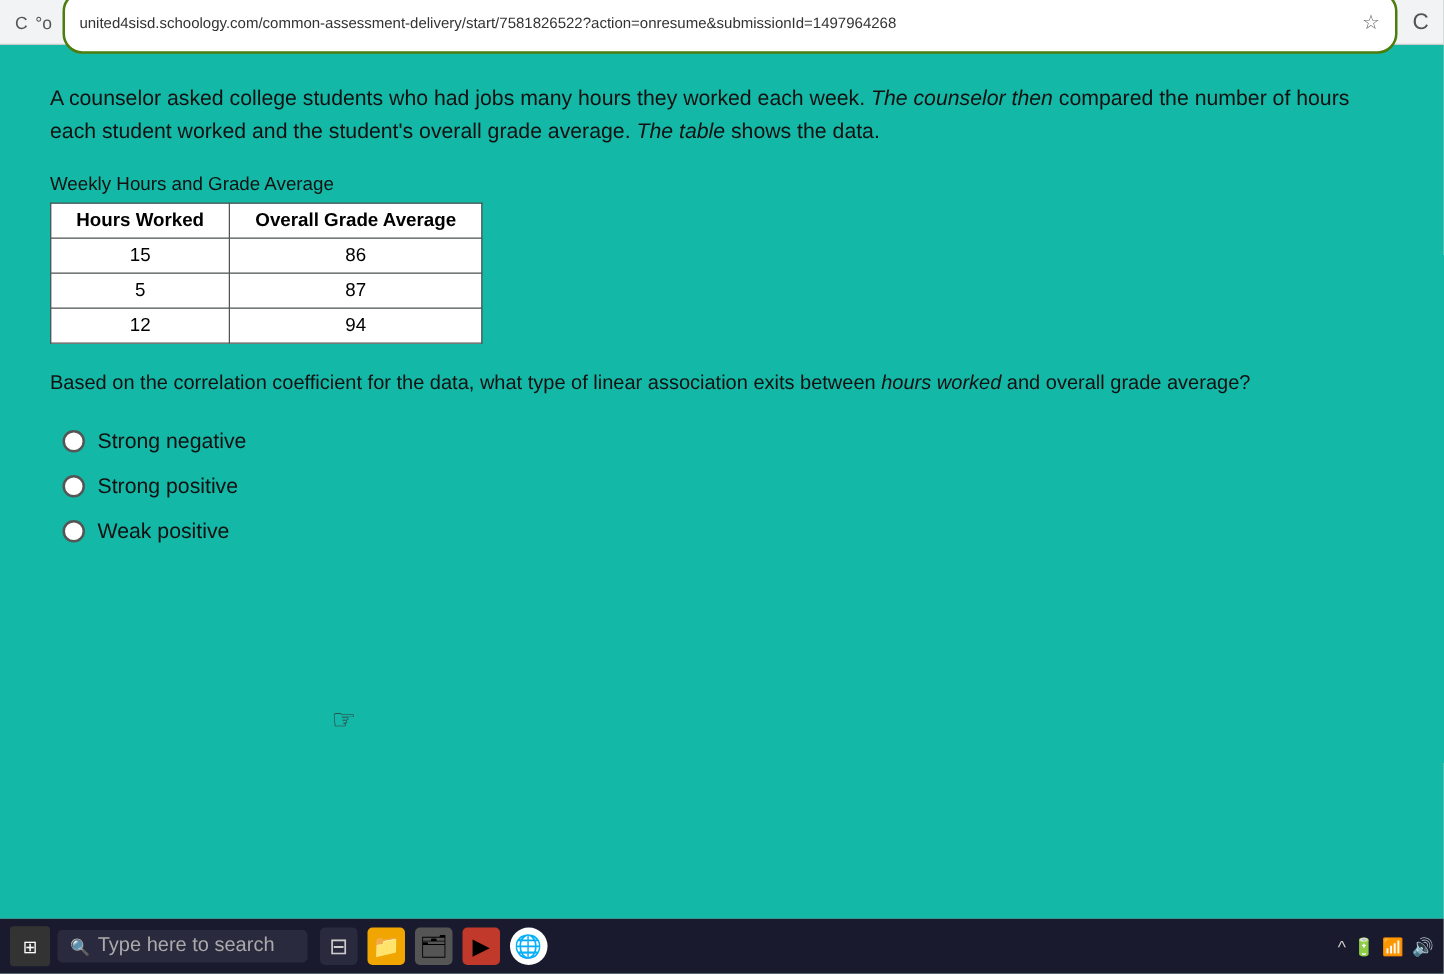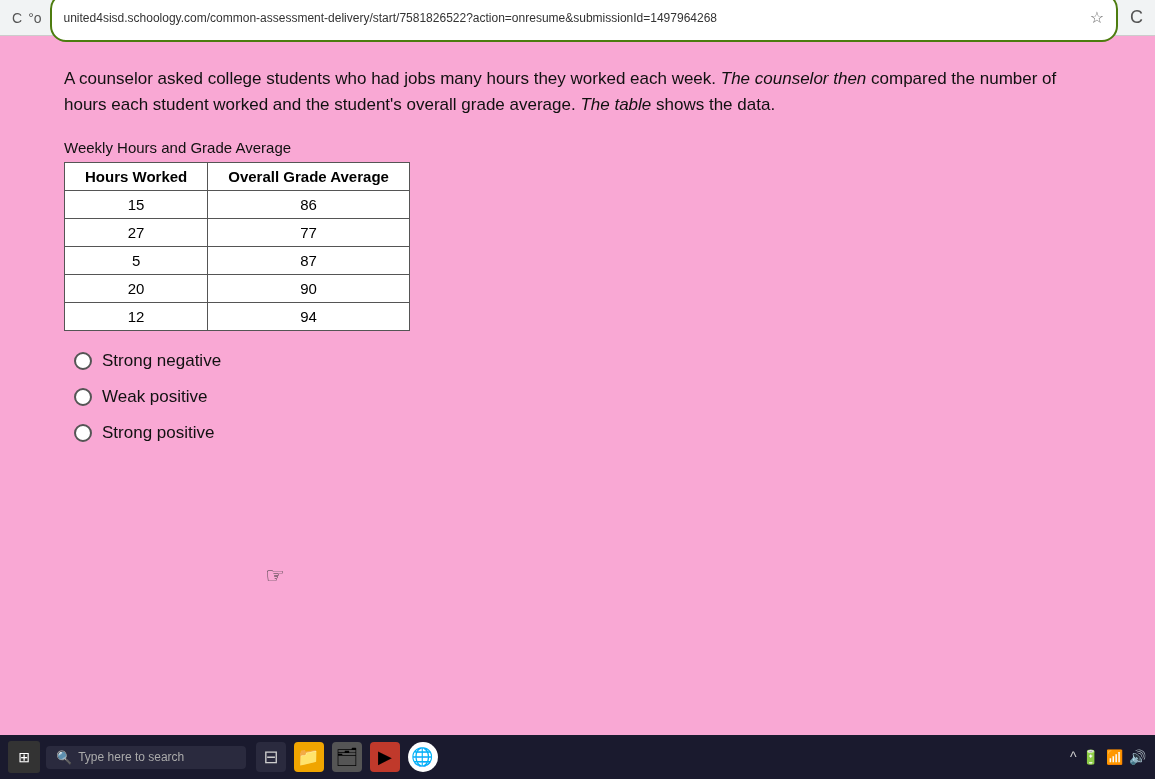--- a/index.html
+++ b/index.html
@@ -48,23 +48,23 @@
       color: #333;
     }
     .star-icon {
       margin-left: auto;
       color: #666;
       font-size: 16px;
     }
 
     
     .main-content {
-      background: #f9a8d4;
+      background: #14b8a6;
       margin: 0;
-      padding: 30px 64px;
+      padding: 30px 40px;
       height: calc(779px - 36px - 44px);
       overflow: auto;
     }
 
     .question-text {
       font-size: 17px;
       line-height: 1.5;
       color: #111;
       margin-bottom: 22px;
     }
@@ -168,21 +168,21 @@
       padding: 4px 10px;
       gap: 6px;
       flex: 0 0 200px;
     }
     .taskbar-search-icon {
       color: #aaa;
       font-size: 13px;
     }
     .taskbar-search-text {
       color: #aaa;
-      font-size: 12px;
+      font-size: 16px;
     }
     .taskbar-icons {
       display: flex;
       align-items: center;
       gap: 8px;
       margin-left: 4px;
     }
     .taskbar-app-icon {
       width: 30px;
       height: 30px;
@@ -249,51 +249,47 @@
         <th>Hours Worked</th>
         <th>Overall Grade Average</th>
       </tr>
     </thead>
     <tbody id="table-body">
     <tr>
           <td>15</td>
           <td>86</td>
         </tr>
         <tr>
-          <td>27</td>
-          <td>77</td>
-        </tr>
-        <tr>
           <td>5</td>
           <td>87</td>
-        </tr>
-        <tr>
-          <td>20</td>
-          <td>90</td>
         </tr>
         <tr>
           <td>12</td>
           <td>94</td>
         </tr>
       </tbody>
   </table>
 
+  <p class="follow-up-text">
+    Based on the correlation coefficient for the data, what type of linear association exits between <em>hours worked</em>
+    and overall grade average?
+  </p>
 
   <div class="answer-options">
     <label class="option-item">
       <span class="option-radio"></span>
       <span>Strong negative</span>
     </label>
     <label class="option-item">
       <span class="option-radio"></span>
-      <span>Weak positive</span>
+      <span>Strong positive</span>
     </label>
     <label class="option-item">
       <span class="option-radio"></span>
-      <span>Strong positive</span>
+      <span>Weak positive</span>
     </label>
   </div>
 
 </div>
 
 <div class="cursor-hint">☞</div>
 
 <div class="taskbar">
   <div class="taskbar-start">⊞</div>
   <div class="taskbar-search">

